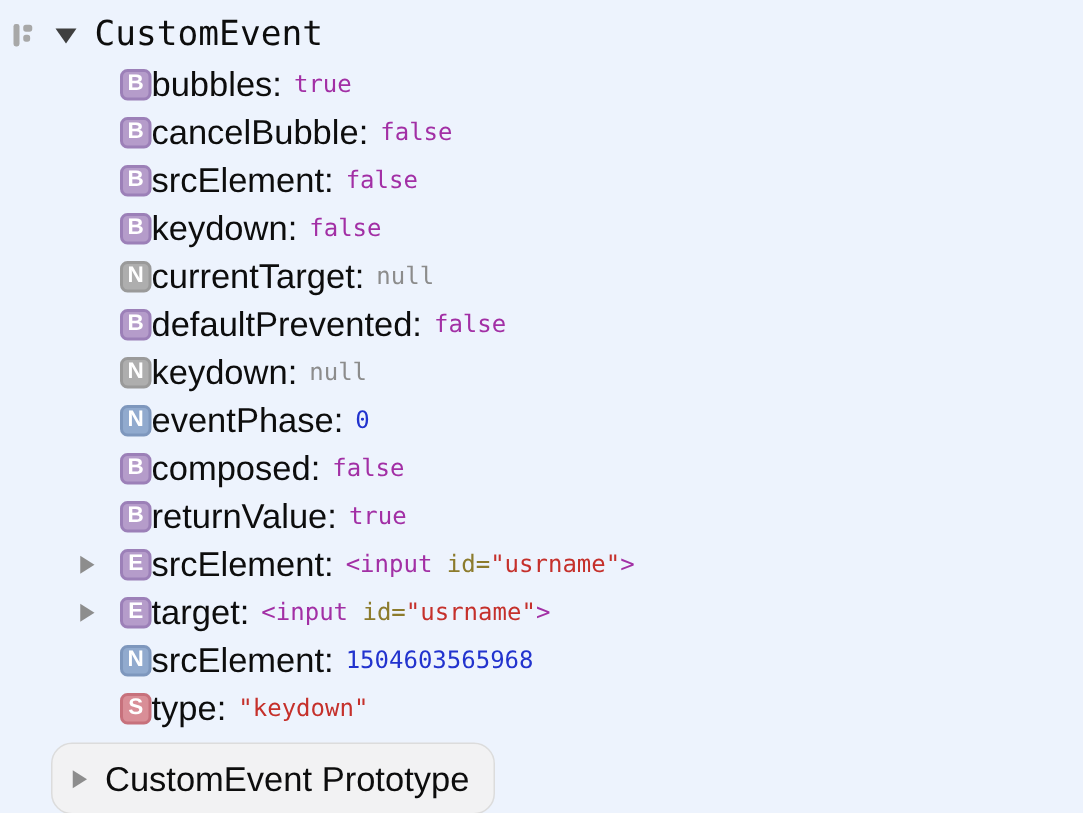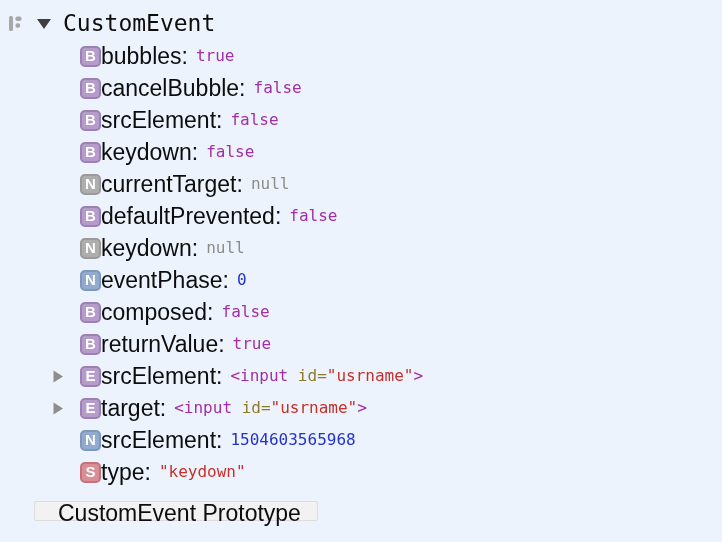--- a/index.html
+++ b/index.html
@@ -60,26 +60,25 @@
   .pval{font-size:16px;margin-left:8px;white-space:pre;line-height:1}
   .vt-boolean{color:var(--val-boolean)}
   .vt-null{color:var(--val-null)}
   .vt-number{color:var(--val-number)}
   .vt-string{color:var(--val-string)}
   .vt-tag{color:var(--val-tag)}
   .vt-attr{color:var(--val-attr)}
 
   .proto-pill{
     display:inline-flex;align-items:center;
-    height:20px;margin-left:34px;margin-top:7px;
+    height:48px;margin-left:34px;margin-top:7px;
     padding:0 16px 0 12px;
     background:var(--proto-bg);
     border:1.5px solid var(--proto-bd);
-    border-radius:2px;
-    flex-direction:column;
+    border-radius:14px;
   }
   .proto-label{font-size:23px;margin-left:11px;line-height:1}
 </style>
 </head>
 <body>
 
 <div>
 
   <div class="header-row">
     <svg class="tree-icon" width="17" height="17" viewBox="0 0 17 17">

